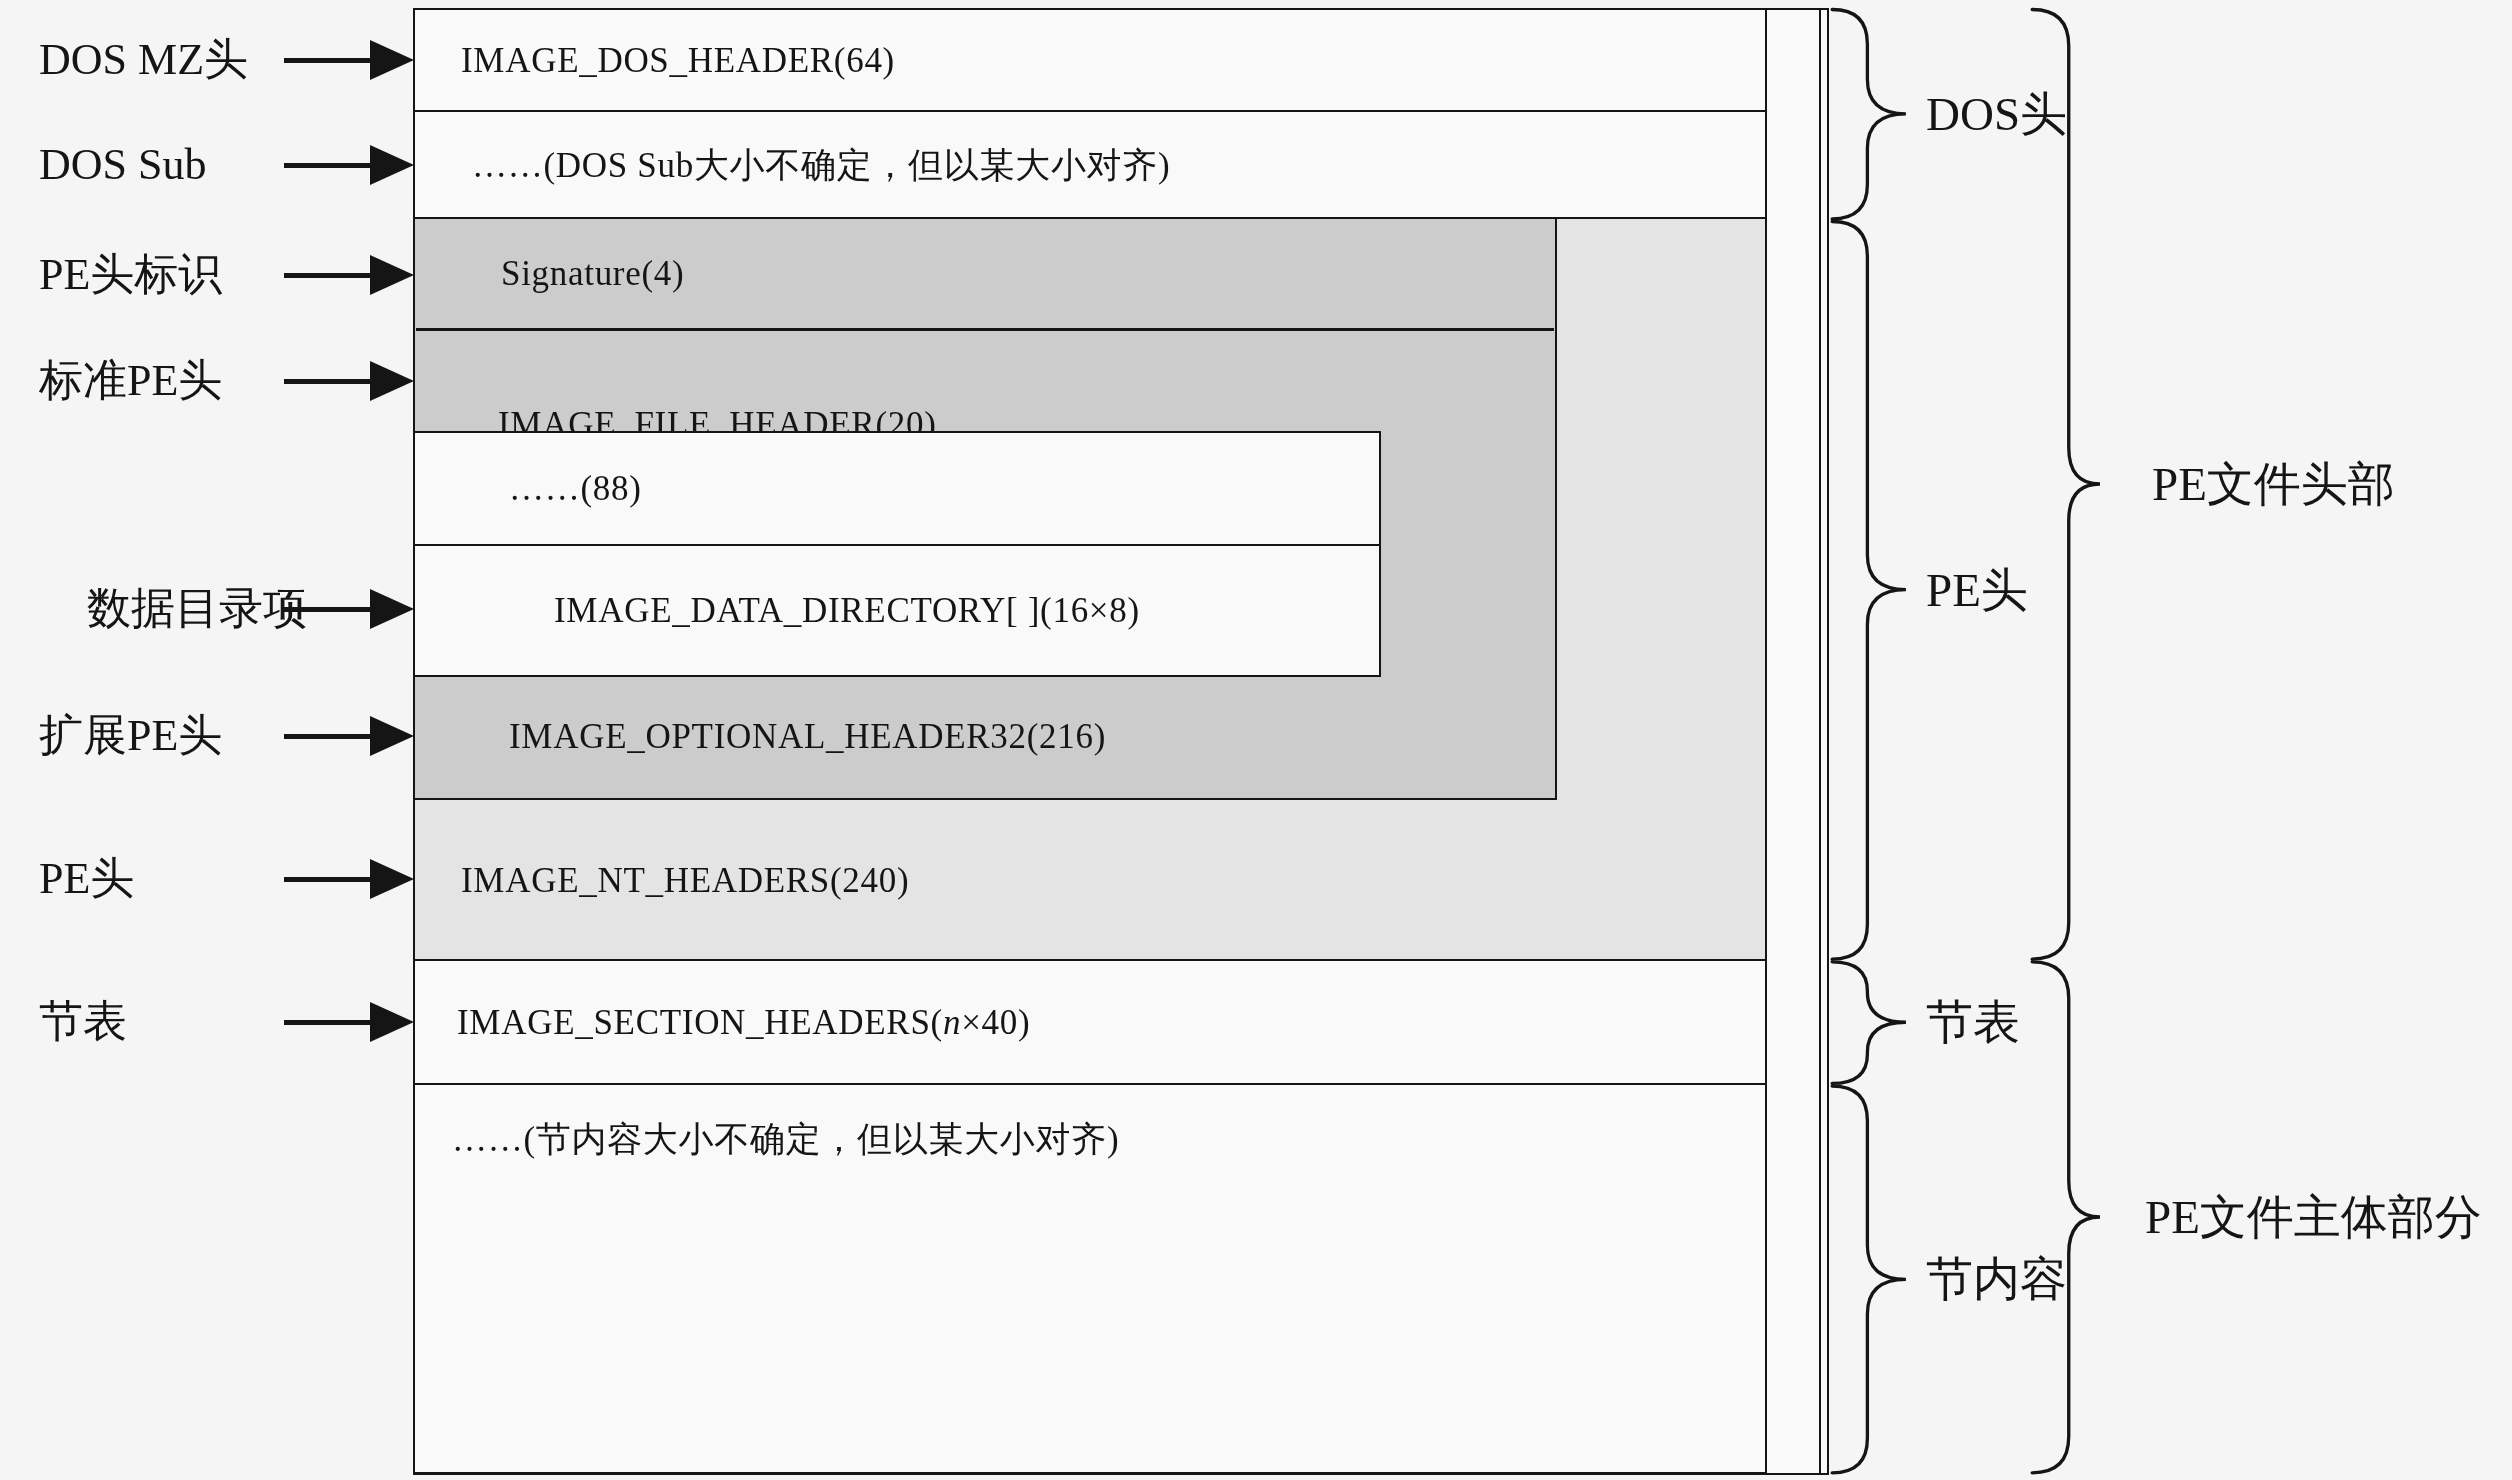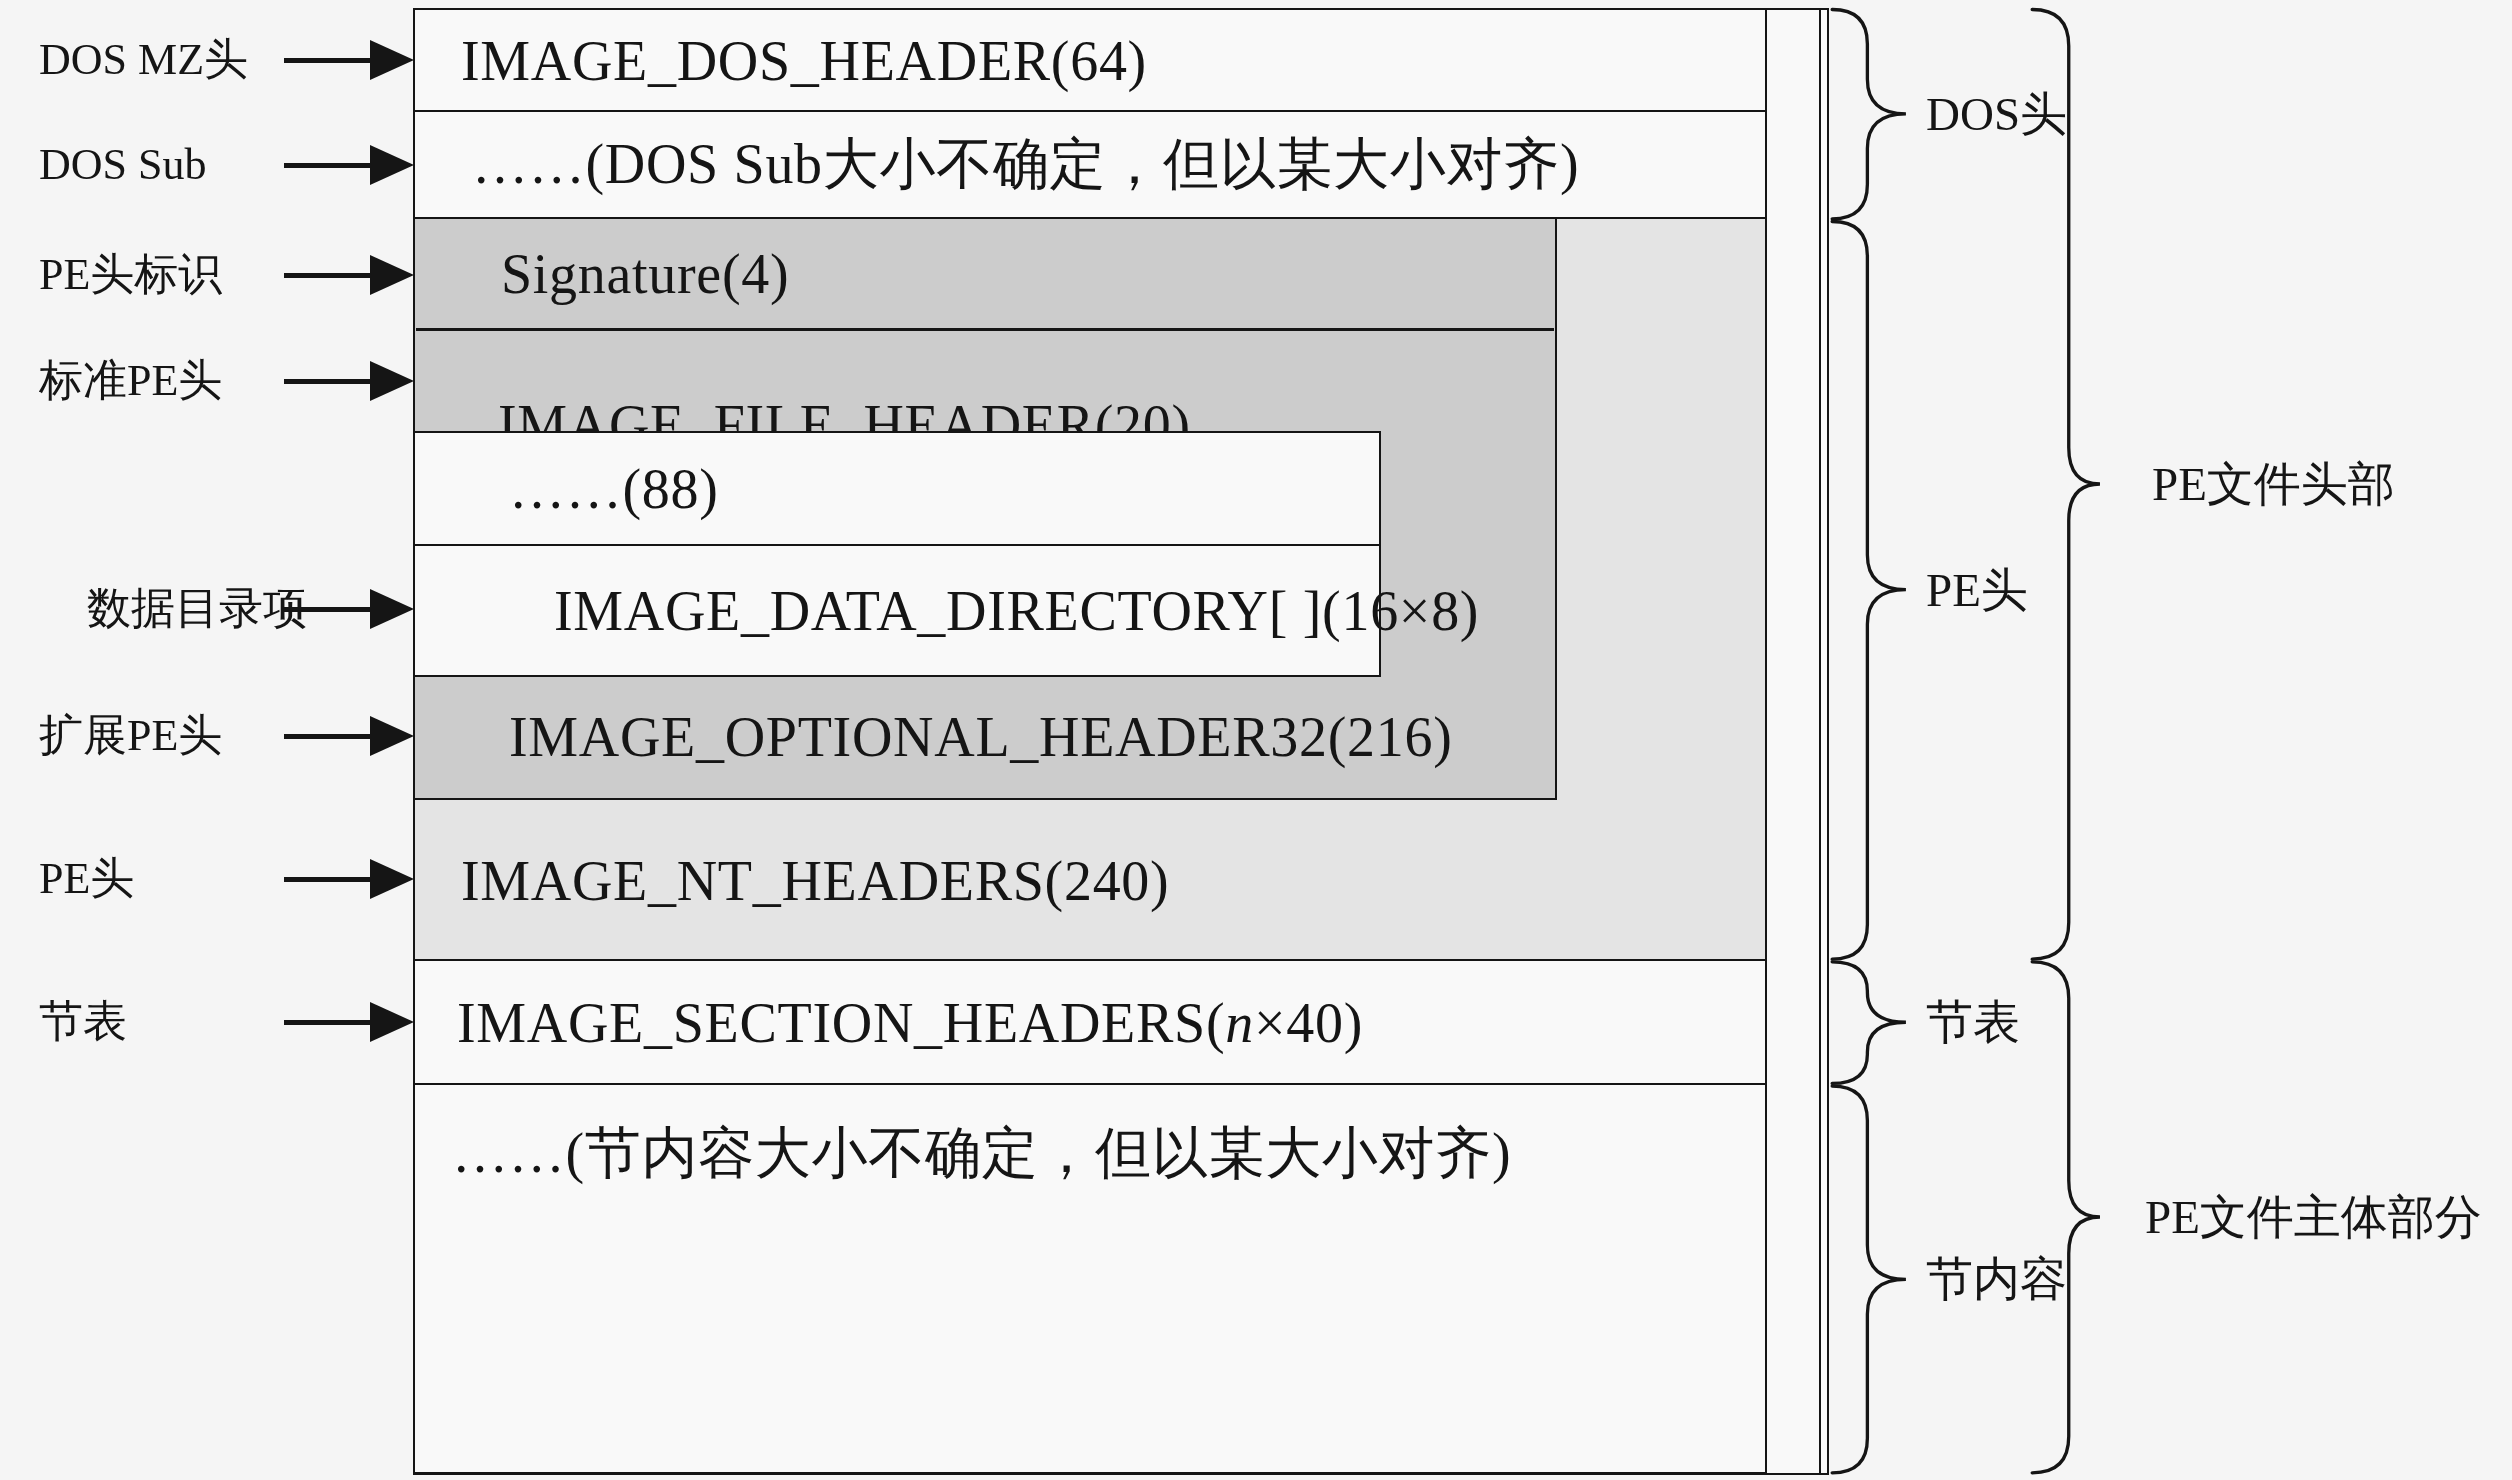--- a/index.html
+++ b/index.html
@@ -22,21 +22,21 @@
     border: 2.7px solid #151515;
   }
   .fill-white { background: #f9f9f9; }
   .fill-light { background: #e4e4e4; }
   .fill-mid   { background: #cccccc; }
   .lbl {
     position: absolute;
     box-sizing: border-box;
     display: flex;
     align-items: center;
-    font-size: 56px;
+    font-size: 35px;
     letter-spacing: 0.7px;
     white-space: nowrap;
   }
   .left-label {
     position: absolute;
     left: 39px;
     height: 60px;
     line-height: 60px;
     font-size: 44px;
     white-space: nowrap;

